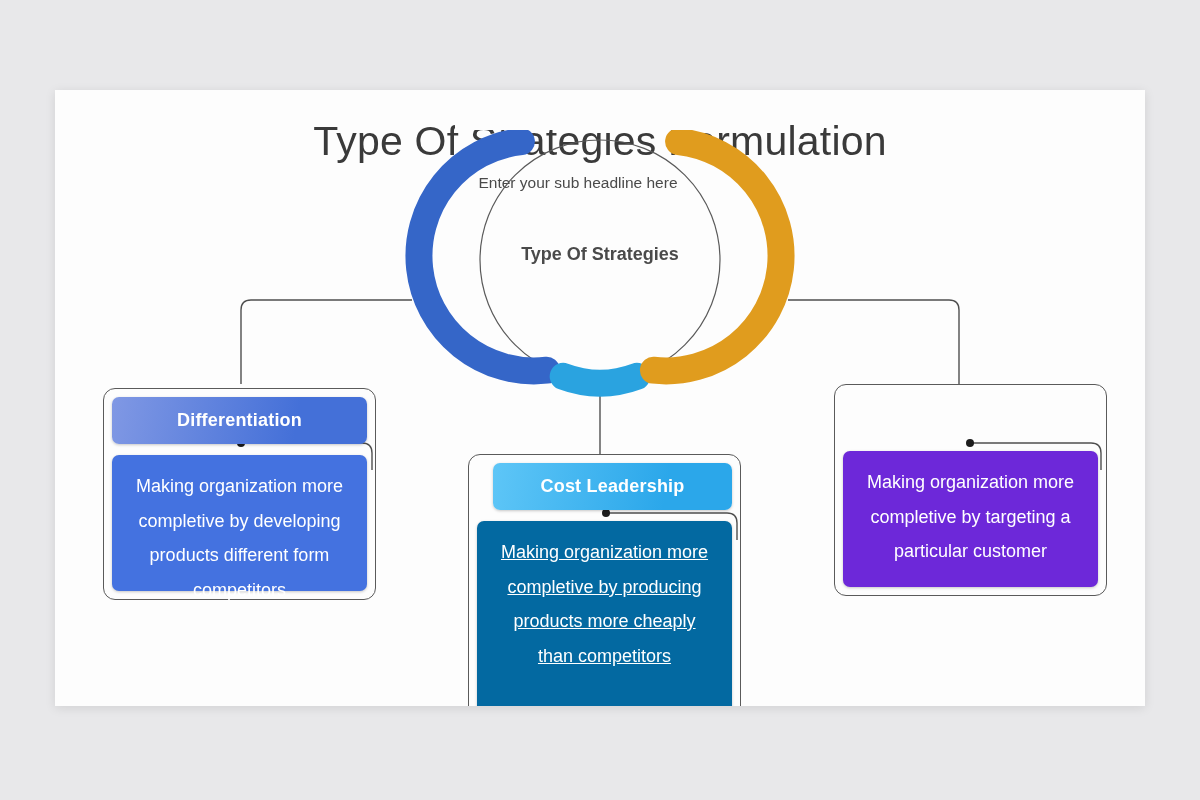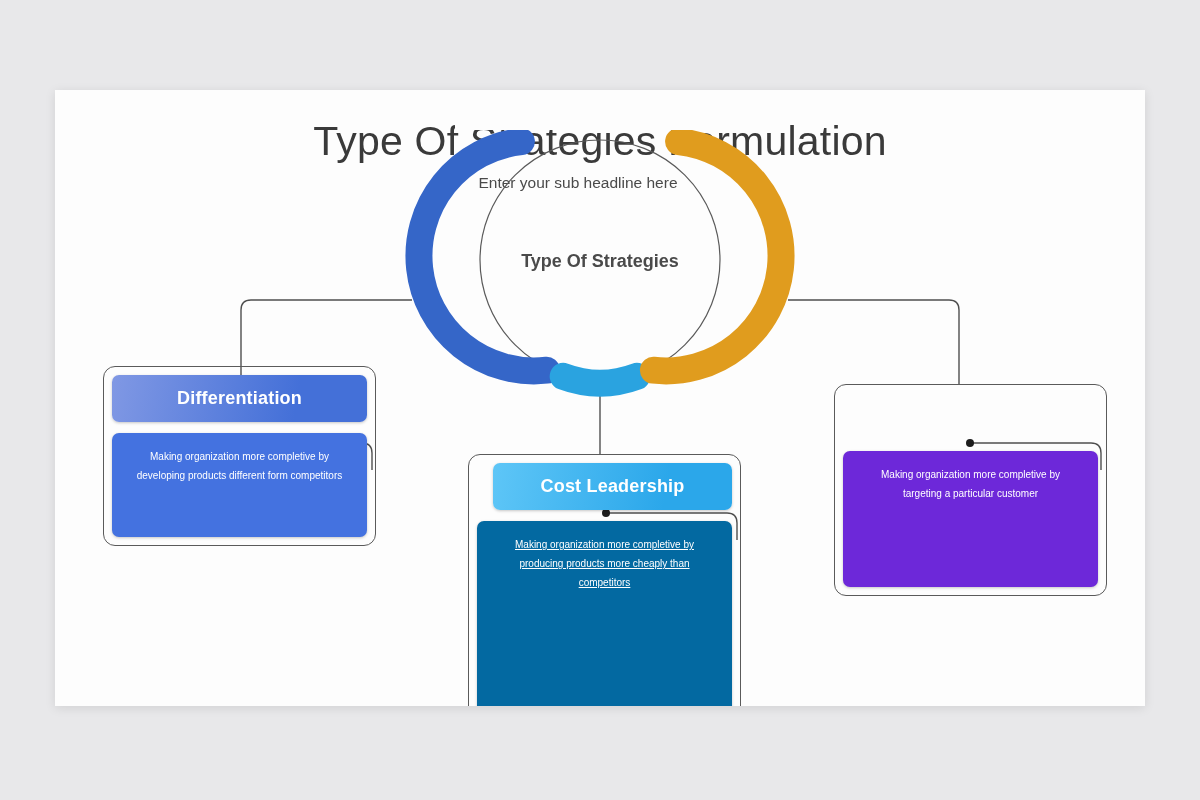--- a/index.html
+++ b/index.html
@@ -61,21 +61,21 @@
     top: 0;
     width: 1090px;
     height: 616px;
   }
   #diagram svg { display: block; }
 
   
   #donut-label {
     position: absolute;
     left: 455px;
-    top: 159px;
+    top: 152px;
     width: 180px;
     text-align: center;
     font-size: 18px;
     font-weight: bold;
     color: #4a4a4a;
     line-height: 1.42;
   }
 
   
   .branch { position: absolute; }
@@ -109,40 +109,40 @@
     font-size: 18px;
     font-weight: bold;
     letter-spacing: 0.2px;
   }
 
   .chip-body {
     left: 9px;
     right: 9px;
     top: 67px;
     bottom: 9px;
-    font-size: 10px;
+    font-size: 18px;
     font-weight: 400;
     line-height: 1.92;
     text-align: center;
     padding: 14px 18px 0 18px;
     align-items: flex-start;
   }
 
   
   .c-blue   .chip-title { background: linear-gradient(100deg,#8098e4 0%,#4470d8 72%); }
   .c-blue   .chip-body  { background: #4472e0; }
 
   .c-cyan   .chip-title { background: linear-gradient(100deg,#5ec6f7 0%,#2ba7ea 72%); margin-left: 16px; }
   .c-cyan   .chip-body  { background: #0369a1; text-decoration: underline; }
 
   .c-orange .chip-title { background: linear-gradient(100deg,#fbc971 0%,#f9ad2b 72%); }
   .c-orange .chip-body  { background: #6d28d9; }
 
   
-  #branch-differentiation { left: 48px;  top: 276px; width: 273px; height: 180px; }
+  #branch-differentiation { left: 48px;  top: 298px; width: 273px; height: 212px; }
   #branch-cost-leadership { left: 413px; top: 364px; width: 273px; height: 284px; }
   #branch-focus           { left: 779px; top: 294px; width: 273px; height: 212px; }
 </style>
 </head>
 <body>
 
 <div id="slide">
 
   <h1 id="page-title">Type Of Strategies Formulation</h1>
   <div id="page-subtitle">Enter your sub headline here</div>

